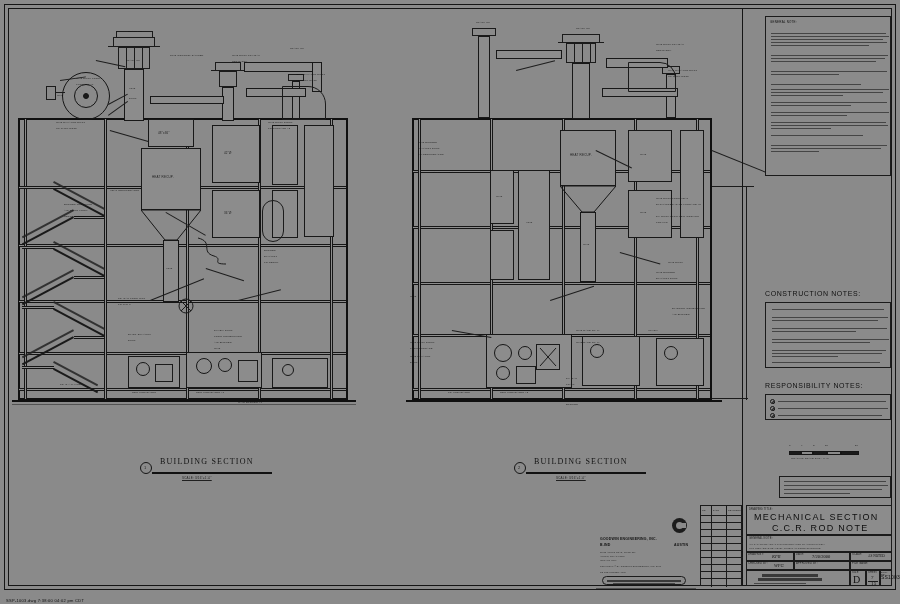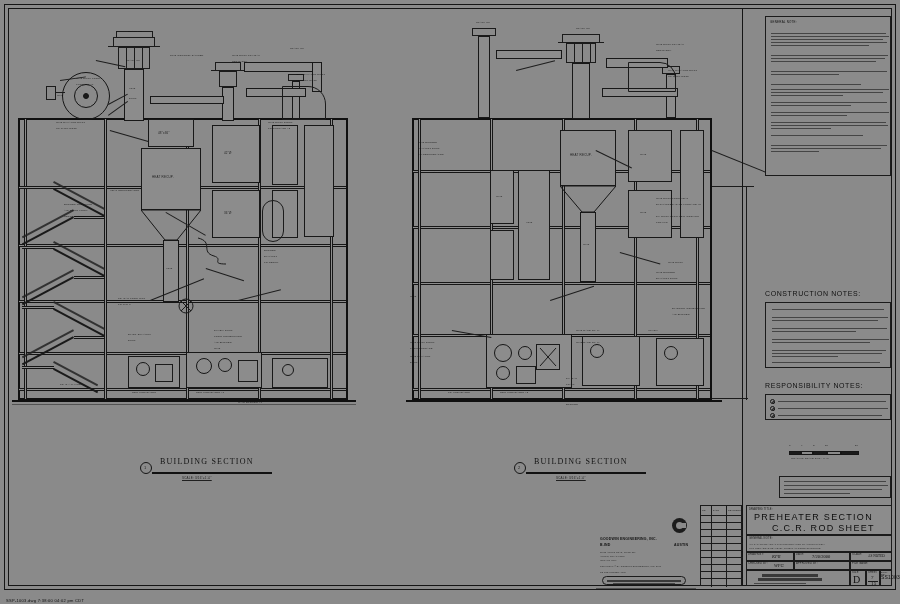--- a/index.html
+++ b/index.html
@@ -507,22 +507,22 @@
       <div class="mt" style="left:4px;top:3px;width:74px;height:2px;opacity:.85;"></div>
       <div class="mt" style="left:10px;top:6px;width:62px;opacity:.7;"></div>
     </div>
     <div class="mt" style="left:0;top:70px;width:100px;opacity:.6;"></div>
   </div>
 
   <div id="titleblock">
 
     <div class="tbcell" style="left:150px;top:0;width:146px;height:30px;background:#8c8c8c;"></div>
     <div class="tblabel" style="left:153px;top:3px;">DRAWING TITLE:</div>
-    <div class="t" style="left:158px;top:8px;font-size:9px;letter-spacing:1.3px;color:#0d0d0d;">PREHEATER  SECTION</div>
-    <div class="t" style="left:176px;top:19px;font-size:9px;letter-spacing:1.3px;color:#0d0d0d;">C.C.R.  ROD  SHEET</div>
+    <div class="t" style="left:158px;top:8px;font-size:9px;letter-spacing:1.3px;color:#0d0d0d;">MECHANICAL  SECTION</div>
+    <div class="t" style="left:176px;top:19px;font-size:9px;letter-spacing:1.3px;color:#0d0d0d;">C.C.R.  ROD  NOTE</div>
 
     <div class="tbcell" style="left:150px;top:30px;width:146px;height:17px;background:#8c8c8c;"></div>
     <div class="tblabel" style="left:153px;top:32px;">GENERAL NOTE:</div>
     <div class="t t2 blur" style="left:153px;top:38px;">ALL CAPACITIES ARE AT THE SITE ELEVATION OF APPROXIMATELY</div>
     <div class="t t2 blur" style="left:153px;top:42px;">4000 FEET ABOVE SEA LEVEL, EXCEPT AS NOTED OTHERWISE.</div>
 
     <div class="tbcell" style="left:150px;top:47px;width:48px;height:9px;"></div>
     <div class="tblabel" style="left:152px;top:48px;">DRAWN BY:</div>
     <div class="tbval" style="left:176px;top:49px;font-style:italic;">KFR</div>
 

